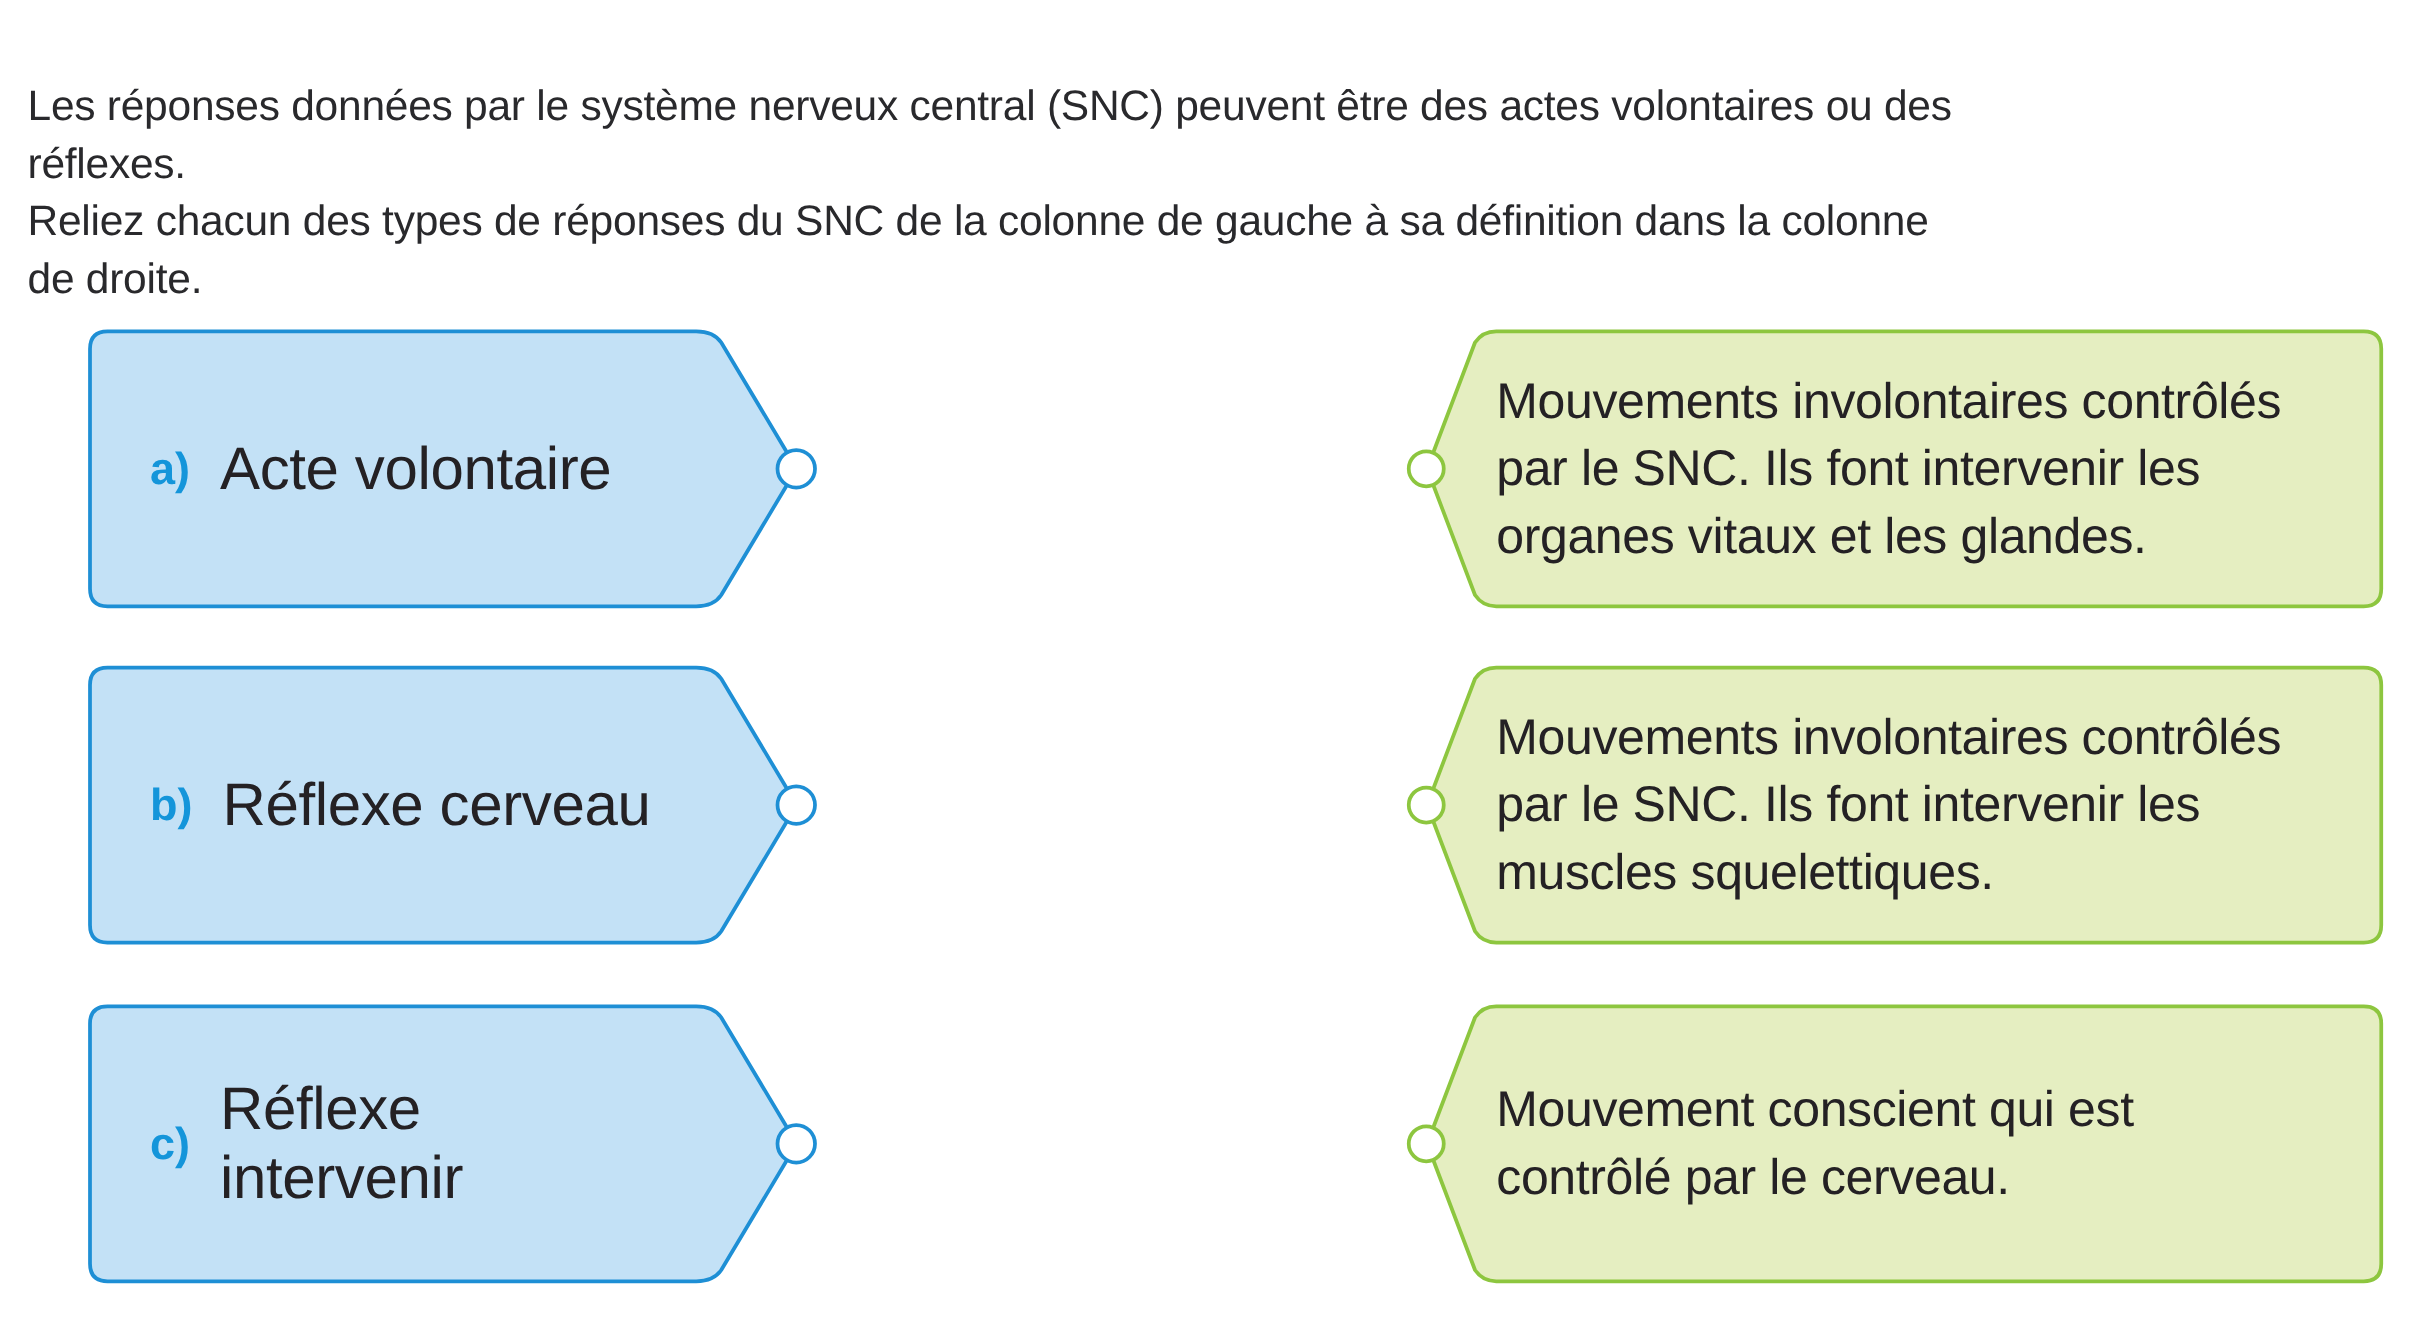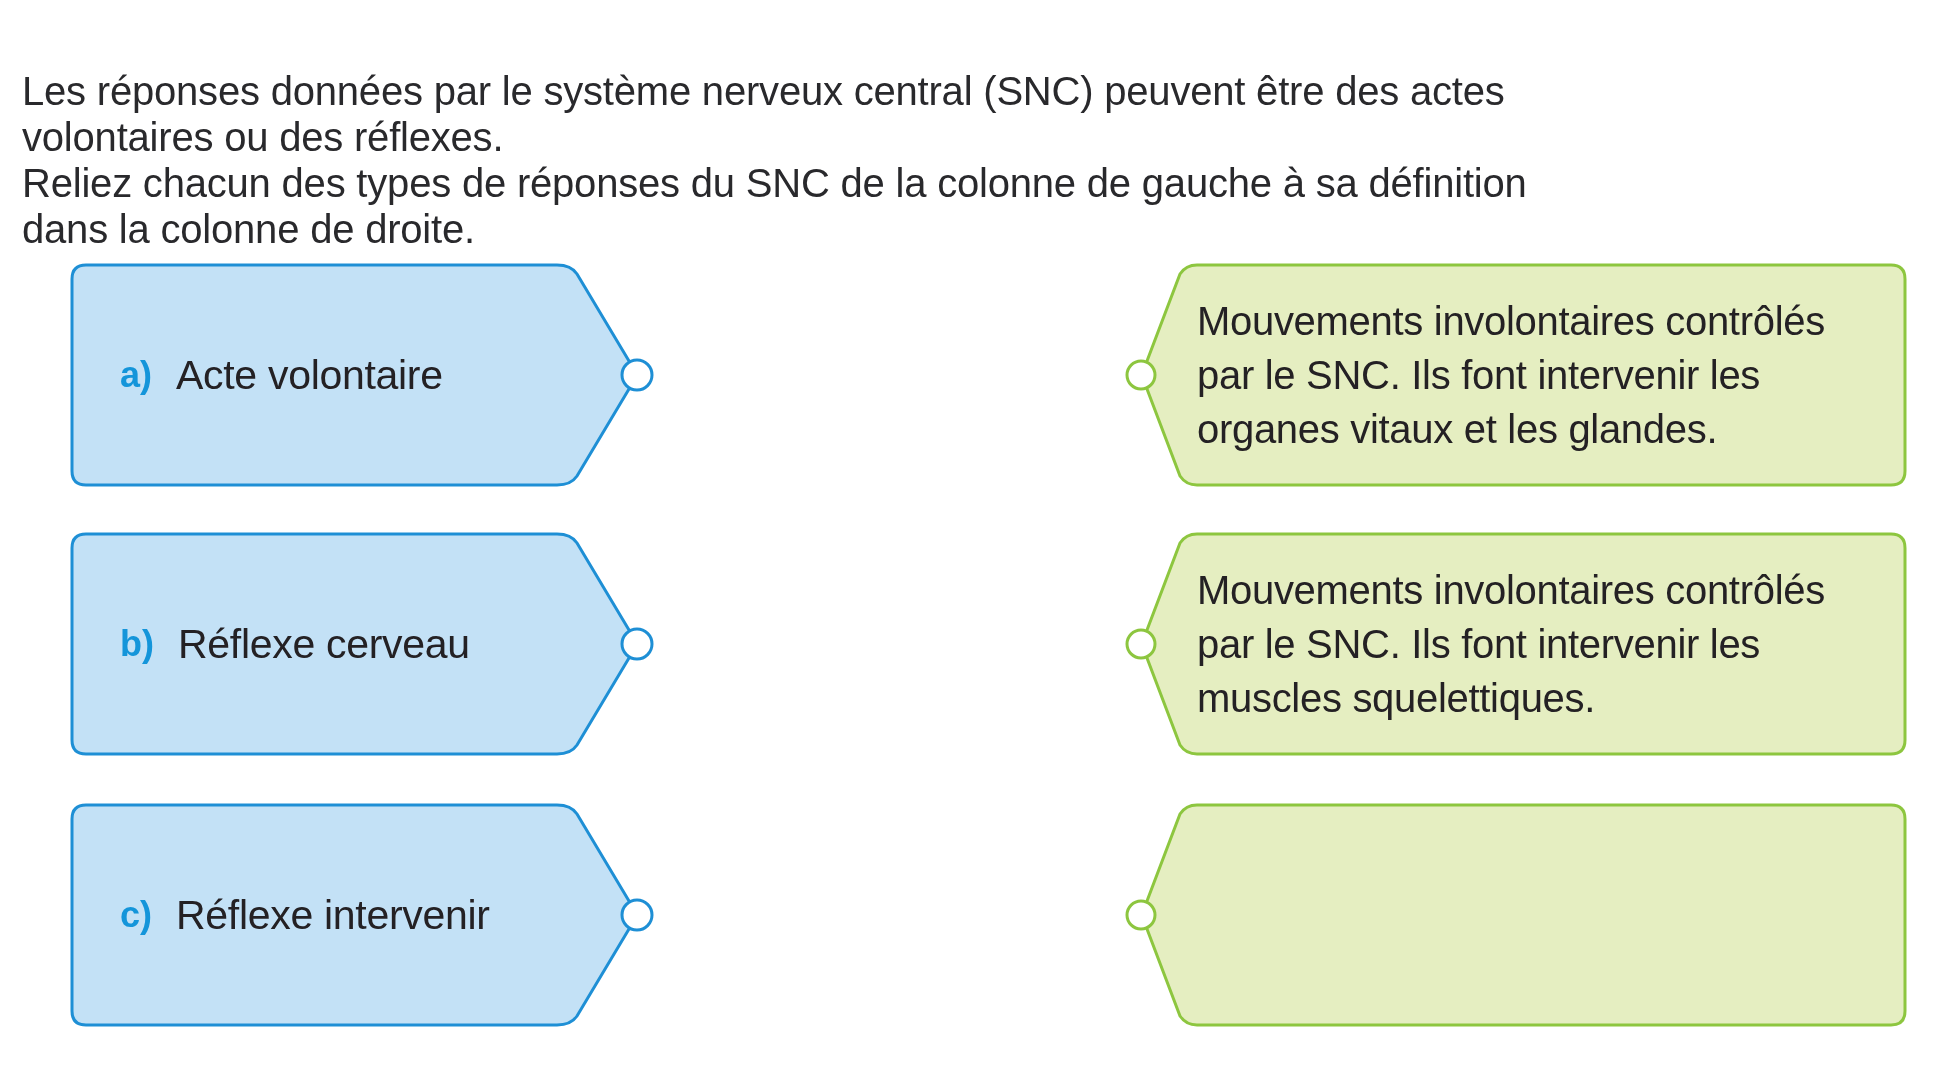--- a/index.html
+++ b/index.html
@@ -5,42 +5,42 @@
   html,body{margin:0;padding:0;background:#ffffff;}
   #stage{
     position:relative;
     width:1945px;height:1065px;
     background:#ffffff;
     font-family:"Liberation Sans", sans-serif;
     overflow:hidden;
   }
   #instructions{
     position:absolute;left:22px;top:28px;width:1560px;
-    font-size:40px;line-height:46px;
+    font-size:34px;line-height:46px;
     color:var(--text,#29292c);
     letter-spacing:-0.2px;
   }
   #instructions b{font-weight:normal;}
   #shape-canvas{position:absolute;left:0;top:0;width:1945px;height:1065px;}
   .tag-blue{fill:var(--blue-fill,#c3e1f6);stroke:var(--blue-border,#1e8fd5);stroke-width:3;stroke-linejoin:round;}
   .tag-green{fill:var(--green-fill,#e5eec1);stroke:var(--green-border,#8dc63f);stroke-width:3;stroke-linejoin:round;}
   .dot-blue{fill:#ffffff;stroke:var(--blue-border,#1e8fd5);stroke-width:3;}
   .dot-green{fill:#ffffff;stroke:var(--green-border,#8dc63f);stroke-width:3;}
   .left-term{
     position:absolute;left:72px;width:470px;height:220px;
     display:flex;align-items:center;gap:24px;
     padding-left:48px;box-sizing:border-box;
     pointer-events:none;
   }
   .left-term .letter{
     font-weight:bold;color:var(--blue-letter,#1495da);
     font-size:36px;
   }
   .left-term .label{
-    color:#242124;font-size:41px;letter-spacing:-0.3px;
+    color:#242124;font-size:48px;letter-spacing:-0.3px;
   }
   .right-def{
     position:absolute;left:1197px;width:700px;height:220px;
     display:flex;align-items:center;
     pointer-events:none;
   }
   .right-def .def-text{
     color:#242124;font-size:40px;line-height:54px;
     white-space:pre-line;letter-spacing:-0.3px;
   }
@@ -89,14 +89,18 @@
   <div class="right-def row1">
     <span class="def-text">Mouvements involontaires contrôlés
 par le SNC. Ils font intervenir les
 organes vitaux et les glandes.</span>
   </div>
   <div class="right-def row2">
     <span class="def-text">Mouvements involontaires contrôlés
 par le SNC. Ils font intervenir les
 muscles squelettiques.</span>
   </div>
+  <div class="right-def row3">
+    <span class="def-text">Mouvement conscient qui est
+contrôlé par le cerveau.</span>
+  </div>
 
 </div>
 
 </body></html>

